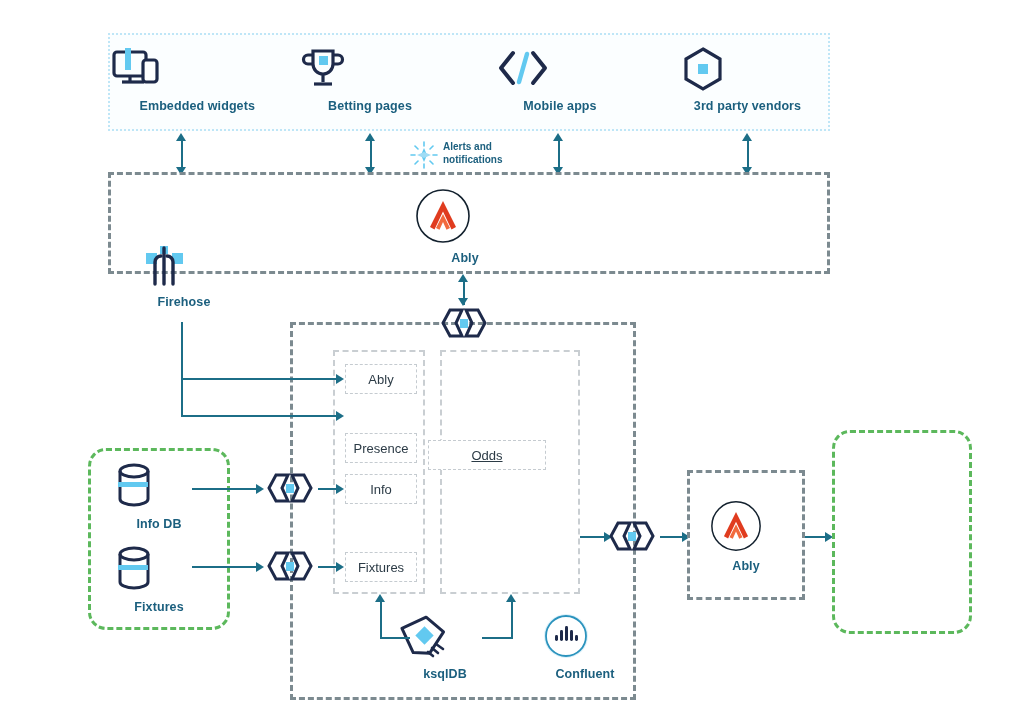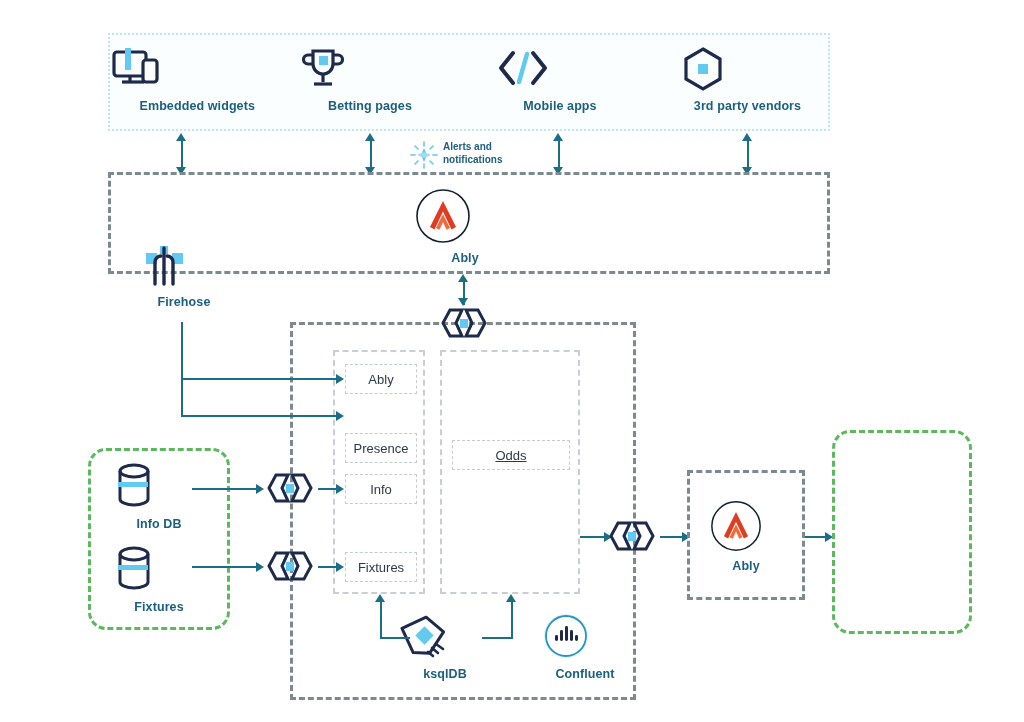--- a/index.html
+++ b/index.html
@@ -218,21 +218,21 @@
   <div class="chip" style="left:345px; top:424px; width:72px; height:30px;margin-top:9px;">
     <span>Presence</span>
   </div>
   <div class="chip" style="left:345px; top:474px; width:72px; height:30px;">
     <span>Info</span>
   </div>
   <div class="chip" style="left:345px; top:552px; width:72px; height:30px;">
     <span>Fixtures</span>
   </div>
 
-  <div class="chip" style="left:452px; top:440px; width:118px; height:30px;text-decoration:underline;">
+  <div class="chip" style="left:428px; top:440px; width:118px; height:30px;text-decoration:underline;">
     <span>Odds</span>
   </div>
 
   <div class="ln ln-v" style="left:181px; top:322px; height:94px;"></div>
   <div class="ln ln-h" style="left:181px; top:378px; width:155px;"></div>
   <div class="arrow arrow-right" style="left:336px; top:374px;"></div>
   <div class="ln ln-h" style="left:181px; top:415px; width:155px;"></div>
   <div class="arrow arrow-right" style="left:336px; top:411px;"></div>
 
   <div class="abs box-dashed-green" style="left:88px; top:448px; width:142px; height:182px;"></div>

